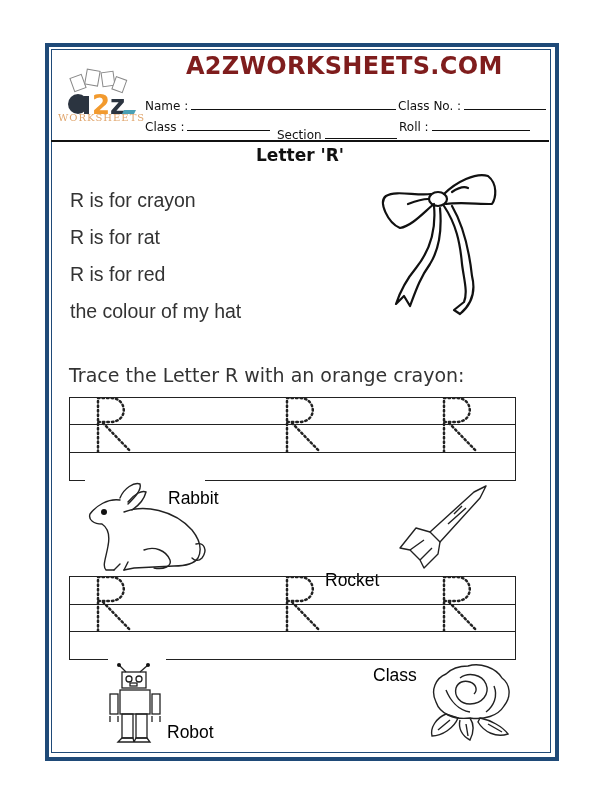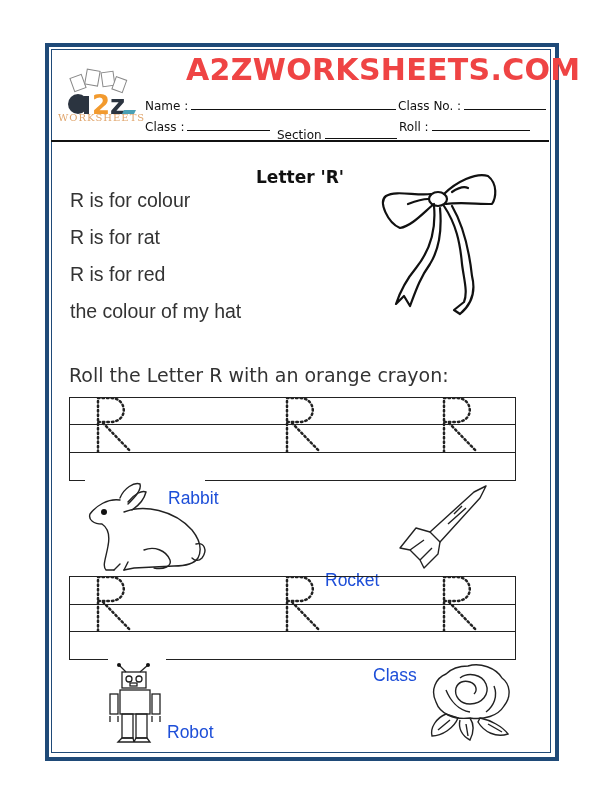--- a/index.html
+++ b/index.html
@@ -1,32 +1,32 @@
 <!DOCTYPE html>
 <html><head>
 <meta charset="utf-8">
 <style>
   html, body { margin:0; padding:0; background:#ffffff; }
   body { width:600px; height:800px; position:relative; overflow:hidden; font-family:"DejaVu Sans", sans-serif; }
   .frame-outer { position:absolute; left:45px; top:43px; width:506px; height:710px; border:4px solid #1f4a78; }
   .frame-inner { position:absolute; left:51px; top:49px; width:498px; height:702px; border:1px solid #1f4a78; }
   .header-divider { position:absolute; left:51px; top:140px; width:498px; height:0; border-top:2px solid #111; }
-  .site-title { position:absolute; left:186px; top:52px; font-family:"DejaVu Sans", sans-serif; font-weight:bold; font-size:30px; color:#ef4444; letter-spacing:0.3px; }
+  .site-title { position:absolute; left:186px; top:52px; font-family:"DejaVu Sans", sans-serif; font-weight:bold; font-size:24px; color:#7f1d1d; letter-spacing:0.3px; }
   .logo { position:absolute; left:58px; top:66px; width:82px; height:62px; }
   .logo-sub { position:absolute; left:58px; top:112px; width:82px; text-align:center; font-family:"DejaVu Serif", serif; font-size:10px; letter-spacing:1px; color:#e0a46a; }
   .field { position:absolute; font-family:"DejaVu Sans", sans-serif; font-size:12px; color:#111; white-space:nowrap; }
   .field .line { display:inline-block; border-bottom:1px solid #111; height:9px; vertical-align:baseline; margin-left:3px; }
-  .page-title { position:absolute; left:0; width:600px; top:145px; text-align:center; font-family:"DejaVu Sans", sans-serif; font-weight:bold; font-size:17px; color:#111;margin-top:22px; }
+  .page-title { position:absolute; left:0; width:600px; top:145px; text-align:center; font-family:"DejaVu Sans", sans-serif; font-weight:bold; font-size:17px; color:#111; }
   .rhyme { position:absolute; left:70px; font-family:"Liberation Sans", sans-serif; font-size:19.5px; color:#333; }
   .instruction { position:absolute; left:69px; top:364px; font-family:"DejaVu Sans", sans-serif; font-size:19px; color:#333; }
   .writing-box { position:absolute; left:69px; width:447px; }
   .wb-line { position:absolute; left:0; width:447px; height:0; border-top:1.5px solid #222; }
   .wb-side { position:absolute; top:0; width:0; border-left:1.5px solid #222; }
   .trace-r { position:absolute; }
-  .img-label { position:absolute; font-family:"Liberation Sans", sans-serif; font-size:17.5px; color:#1d4ed8; }
+  .img-label { position:absolute; font-family:"Liberation Sans", sans-serif; font-size:17.5px; color:#000000; }
   .pic { position:absolute; }
 </style>
 </head>
 <body>
 
 <div class="frame-outer"></div>
 <div class="frame-inner"></div>
 
 <div class="logo">
   <svg width="82" height="50" viewBox="0 0 82 50">
@@ -60,38 +60,38 @@
   <span>Section</span><span class="line" style="width:72px"></span>
 </div>
 <div class="field" style="left:399px; top:120px;">
   <span>Roll :</span><span class="line" style="width:98px"></span>
 </div>
 
 <div class="header-divider"></div>
 
 <div class="page-title">Letter 'R'</div>
 
-<div class="rhyme" style="top:189px;">R is for colour</div>
+<div class="rhyme" style="top:189px;">R is for crayon</div>
 <div class="rhyme" style="top:226px;">R is for rat</div>
 <div class="rhyme" style="top:263px;">R is for red</div>
 <div class="rhyme" style="top:300px;">the colour of my hat</div>
 
 <svg class="pic" style="left:376px; top:168px;" width="124" height="148" viewBox="0 0 124 148">
   <g fill="none" stroke="#111" stroke-width="2.2" stroke-linejoin="round" stroke-linecap="round">
     <path d="M55 26 C40 28 20 22 10 28 C2 34 12 55 24 60 C36 58 48 44 58 36"></path>
     <path d="M68 26 C80 14 100 4 112 8 C122 16 120 30 116 36 C100 36 84 34 70 36"></path>
     <ellipse cx="62" cy="31" rx="9" ry="7"></ellipse>
     <path d="M32 36 C40 33 46 31 52 31"></path>
     <path d="M76 24 C82 20 88 18 92 20"></path>
     <path d="M58 38 C60 60 56 80 40 100 C30 112 24 124 20 136 L28 128 L34 138 C40 122 44 110 54 96 C64 80 66 62 64 40"></path>
     <path d="M68 38 C80 56 84 74 86 96 C88 112 92 124 88 134 L78 142 L84 146 C96 136 100 124 96 108 C94 90 90 62 76 38"></path>
   </g>
 </svg>
 
-<div class="instruction">Roll the Letter R with an orange crayon:</div>
+<div class="instruction">Trace the Letter R with an orange crayon:</div>
 
 <div class="writing-box" style="top:397px; height:84px;">
   <div class="wb-line" style="top:0;"></div>
   <div class="wb-line" style="top:27px;"></div>
   <div class="wb-line" style="top:55px;"></div>
   <div class="wb-line" style="top:83px; width:16px;"></div>
   <div class="wb-line" style="top:83px; left:136px; width:311px;"></div>
   <div class="wb-side" style="left:0; height:84px;"></div>
   <div class="wb-side" style="left:446px; height:84px;"></div>
   <svg class="trace-r" style="left:26px; top:0;" width="40" height="56" viewBox="0 0 40 56">

